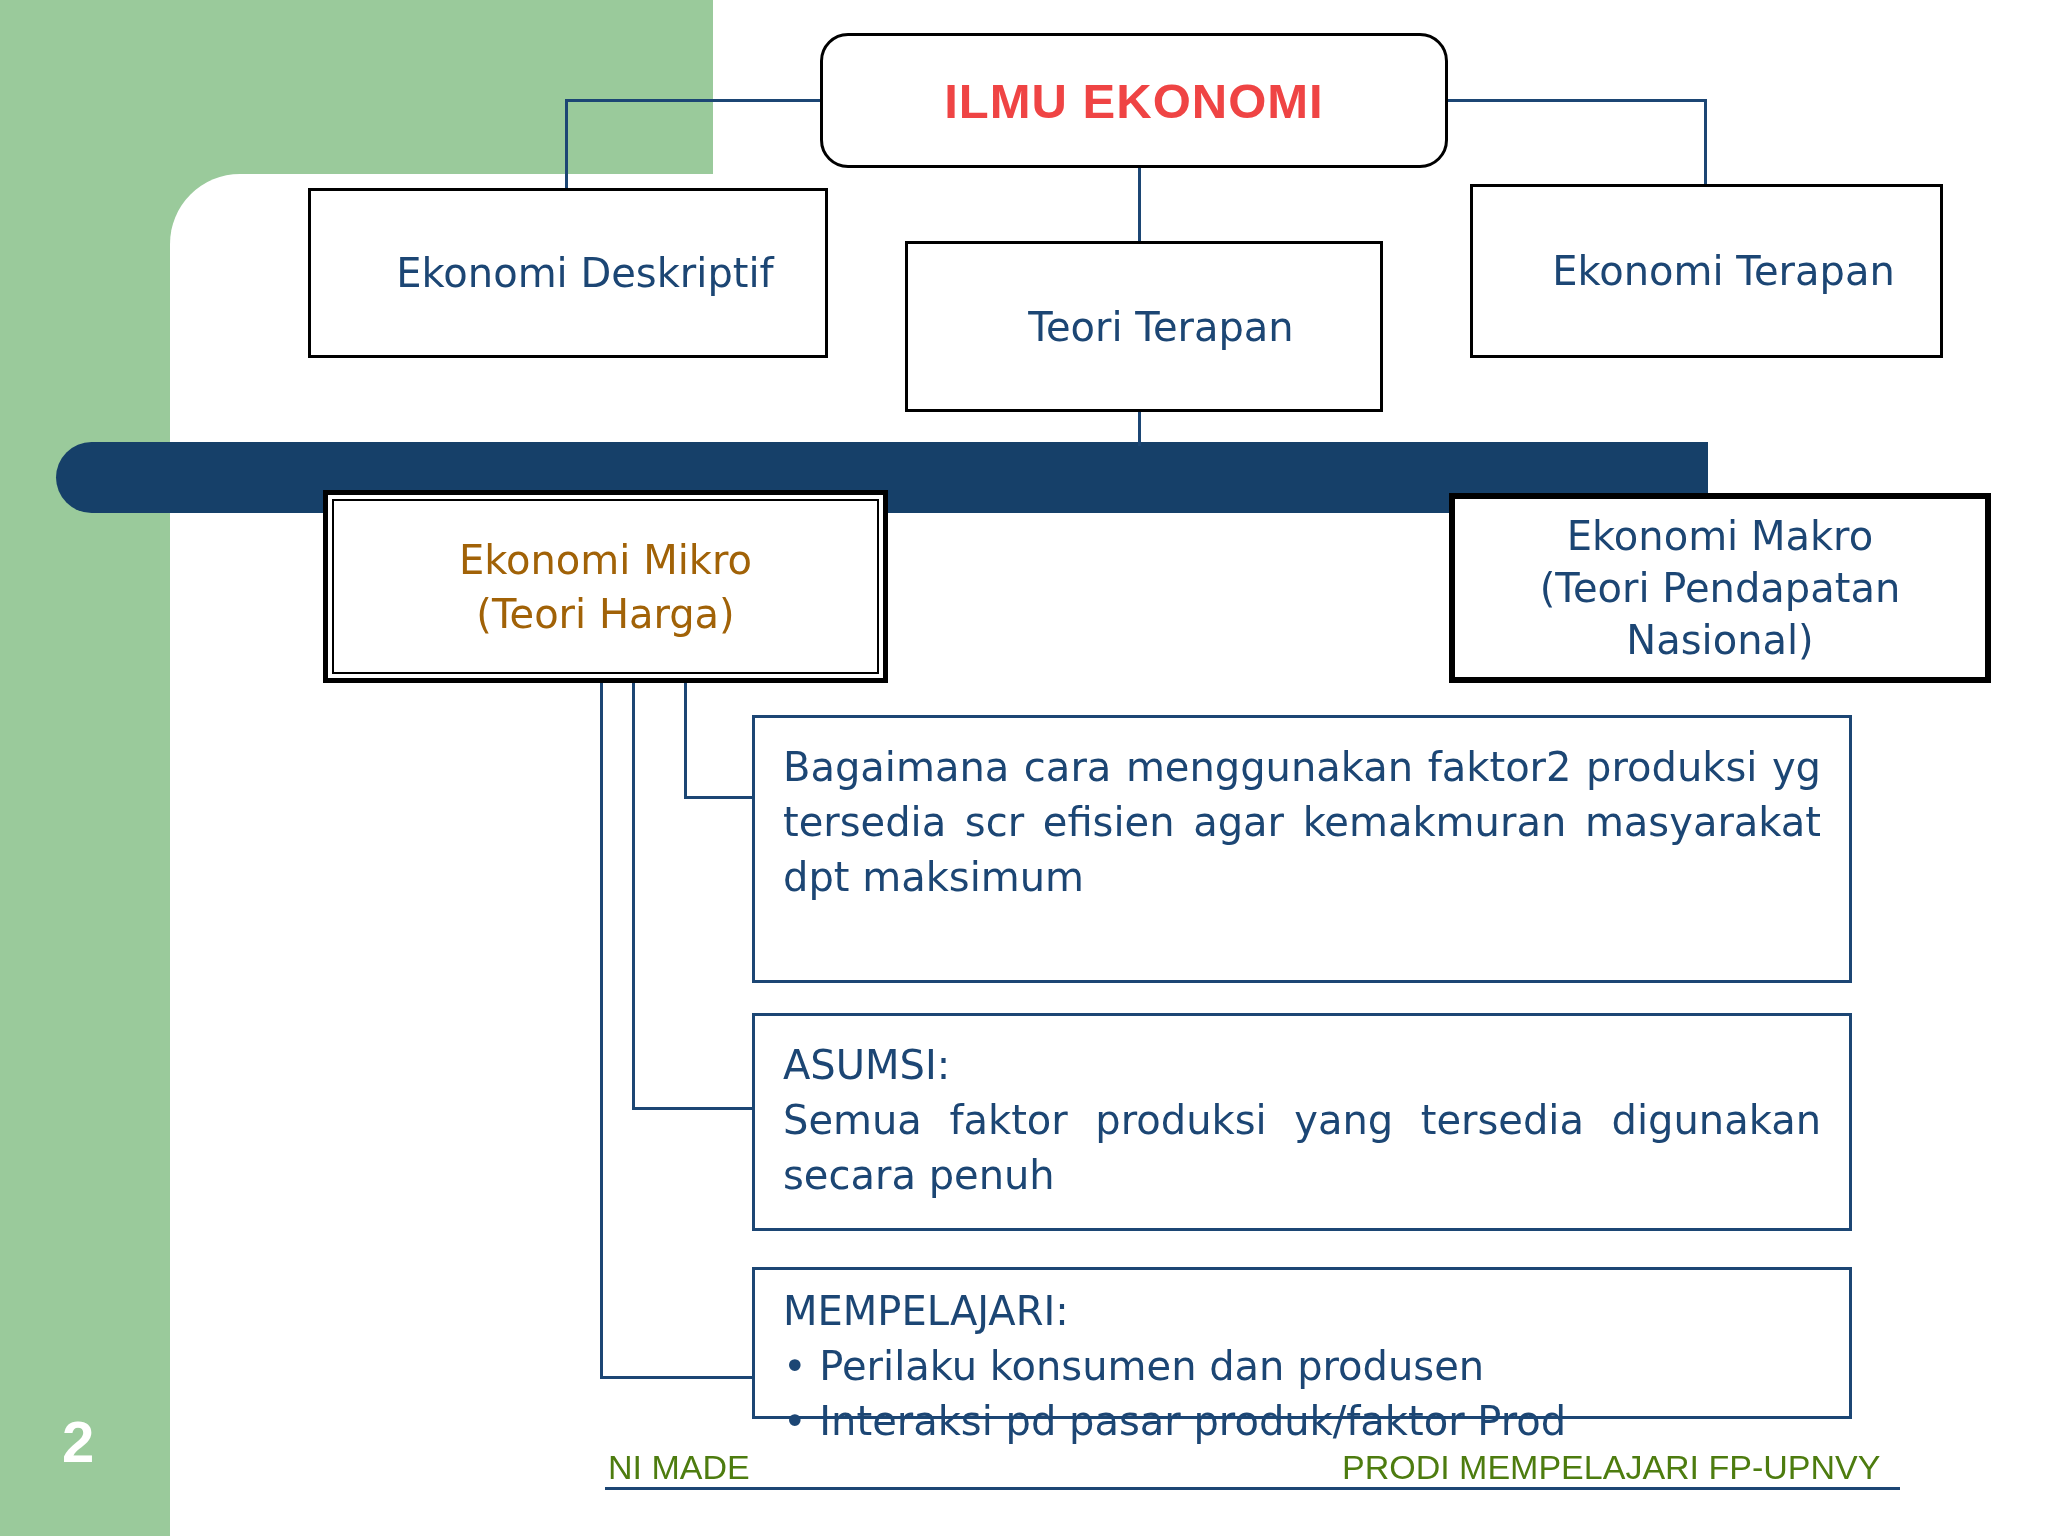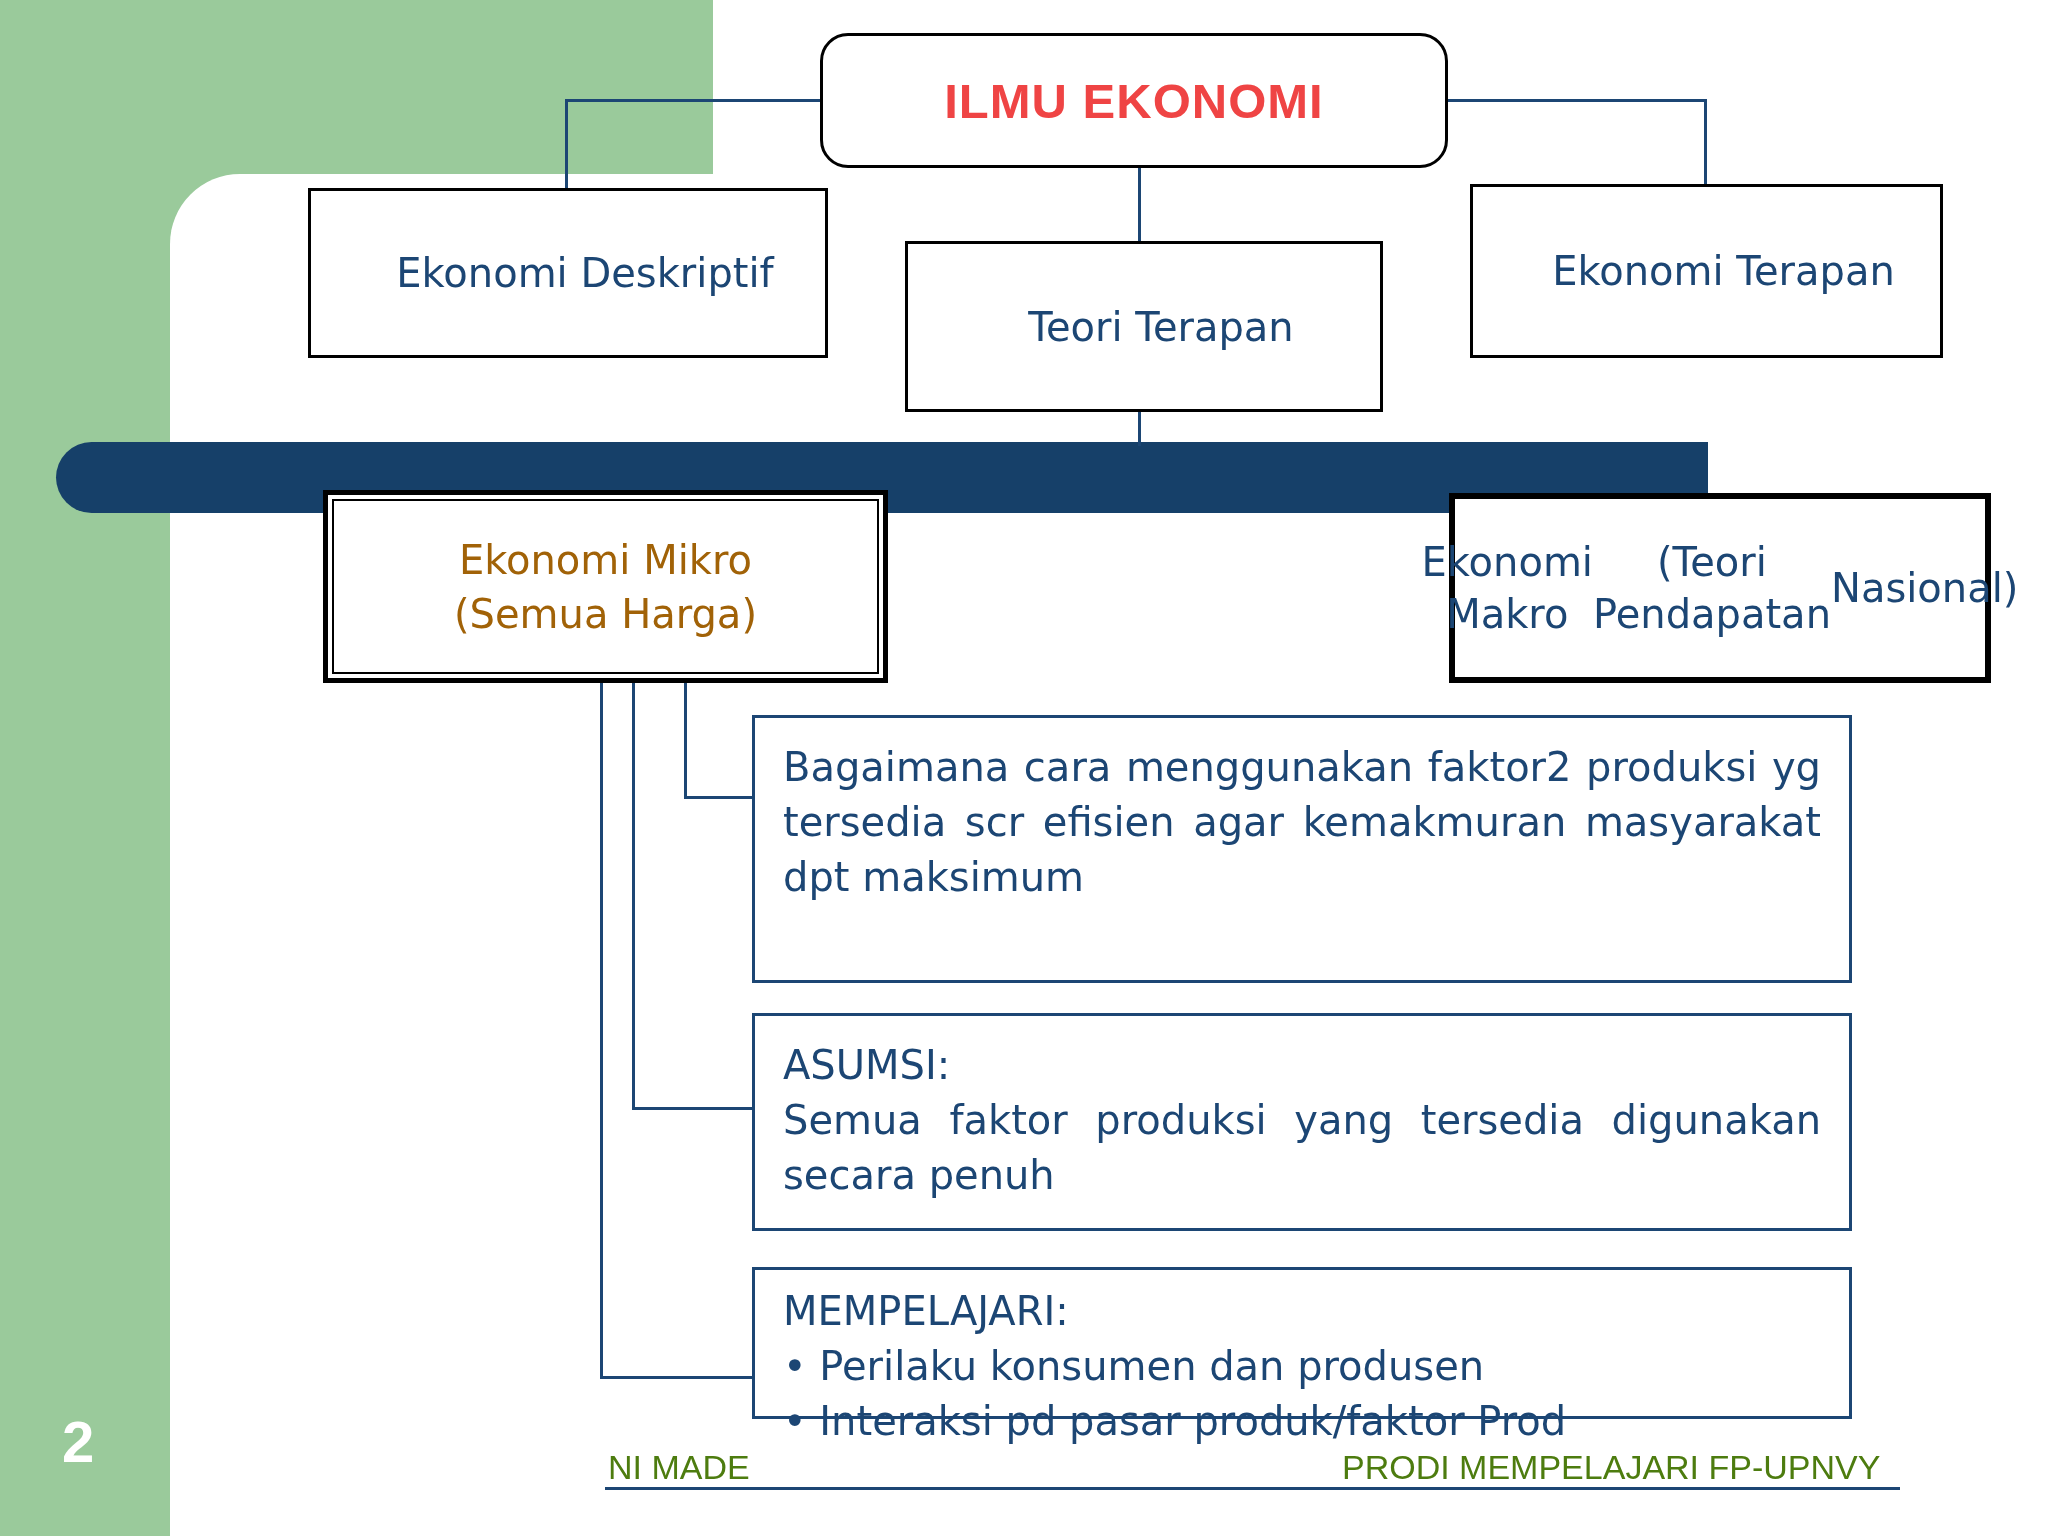--- a/index.html
+++ b/index.html
@@ -38,21 +38,21 @@
     background:#ffffff;border:5px solid #000000;
   }
   .mikro-inner{
     position:absolute;box-sizing:border-box;left:4px;top:4px;right:4px;bottom:4px;
     border:2px solid #000000;display:flex;flex-direction:column;align-items:center;justify-content:center;
     color:#a16207;font-size:40px;line-height:1.35;text-align:center;
   }
   .makro-box{
     position:absolute;box-sizing:border-box;left:1449px;top:493px;width:542px;height:190px;
     background:#ffffff;border:6px solid #000000;
-    display:flex;flex-direction:row;align-items:center;justify-content:center;
+    display:flex;flex-direction:column;align-items:center;justify-content:center;
     color:#1c4674;font-size:40px;line-height:1.3;text-align:center;
   }
   .descbox{
     position:absolute;box-sizing:border-box;background:#ffffff;border:3px solid #1c4674;
     color:#1c4674;font-size:40px;line-height:1.38;padding:22px 28px 0 28px;
     left:752px;width:1100px;
   }
   .descbox p{margin:0;text-align:justify;}
   .descbox .heading{text-align:left;}
   .bullet-line{text-align:left;}
@@ -107,21 +107,21 @@
     <span>Teori Terapan</span>
   </div>
 
   <div class="nodebox blackborder" style="left:1470px;top:184px;width:473px;height:174px;">
     <span>Ekonomi Terapan</span>
   </div>
 
   <div class="mikro-outer">
     <div class="mikro-inner">
       <span>Ekonomi Mikro</span>
-      <span>(Semua Harga)</span>
+      <span>(Teori Harga)</span>
     </div>
   </div>
 
   <div class="makro-box">
     <span>Ekonomi Makro</span>
     <span>(Teori Pendapatan</span>
     <span>Nasional)</span>
   </div>
 
   <div class="descbox" style="top:715px;height:268px;">

